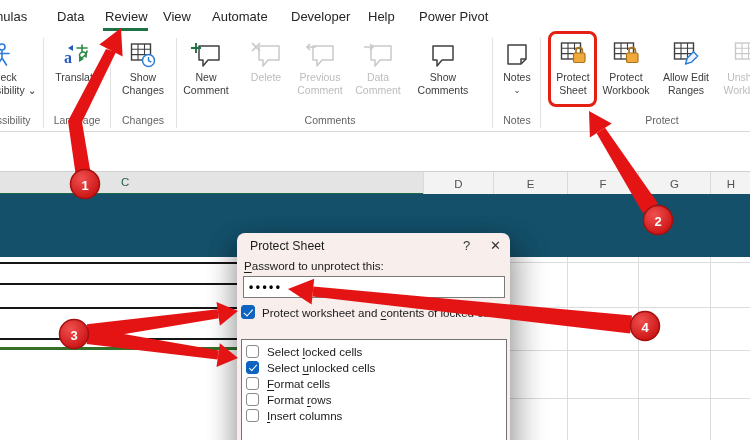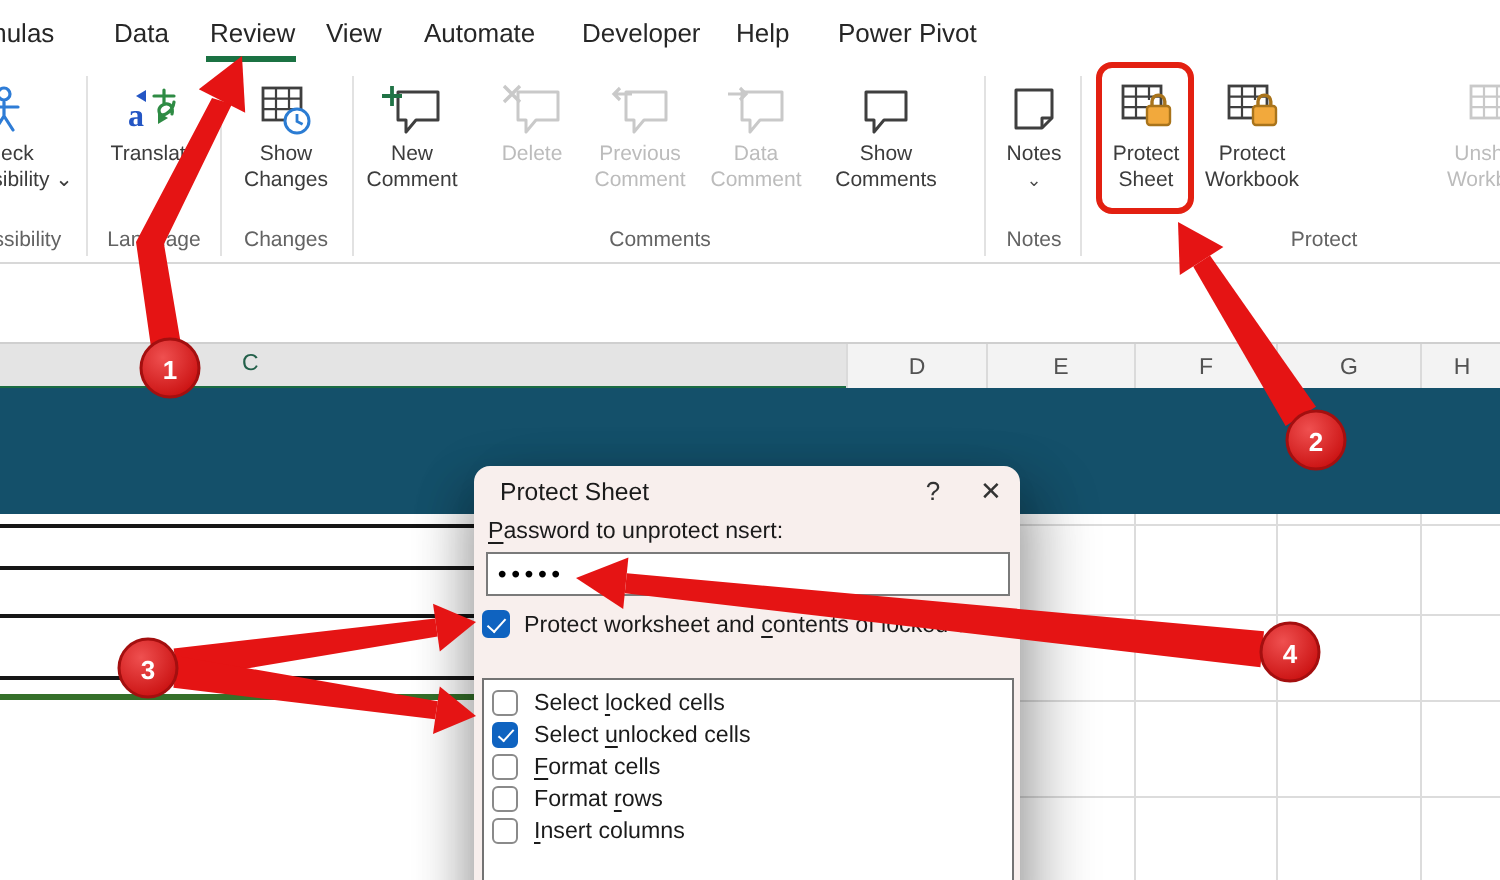--- a/index.html
+++ b/index.html
@@ -211,20 +211,30 @@
         <svg class="ic" width="27" height="27" viewBox="0 0 27 27">
           <rect x="1.5" y="2" width="19" height="16" fill="none" stroke="#3f3f3f" stroke-width="1.4"></rect>
           <path d="M1.5 7.3h19 M8 2v16 M14.5 2v7 M1.5 12.6h12" stroke="#3f3f3f" stroke-width="1.1"></path>
           <path d="M16 12v-2.2a3.2 3.2 0 0 1 6.4 0V12" fill="none" stroke="#a9741b" stroke-width="1.7"></path>
           <rect x="13.5" y="12" width="11.5" height="9.5" rx="1.5" fill="#f2a93c" stroke="#a9741b" stroke-width="1.2"></rect>
         </svg>
       </span>
       <span class="rlabel"><span>Protect</span><br><span>Workbook</span></span>
     </div>
 
+    <div class="rbtn" style="left:657px;width:58px">
+      <span class="ricon">
+        <svg class="ic" width="27" height="27" viewBox="0 0 27 27">
+          <rect x="1.5" y="2" width="19" height="16" fill="none" stroke="#3f3f3f" stroke-width="1.4"></rect>
+          <path d="M1.5 7.3h19 M1.5 12.6h19 M8 2v16 M14.5 2v16" stroke="#3f3f3f" stroke-width="1.1"></path>
+          <path d="M12.5 23l1.8-6 6.2-6.2 4.2 4.2-6.2 6.2z" fill="#eaf3ff" stroke="#2b7cd3" stroke-width="1.4" stroke-linejoin="round"></path>
+        </svg>
+      </span>
+      <span class="rlabel"><span>Allow Edit</span><br><span>Ranges</span></span>
+    </div>
 
     <div class="rbtn disabled" style="left:717px;width:60px">
       <span class="ricon">
         <svg class="ic" width="27" height="27" viewBox="0 0 27 27">
           <rect x="1.5" y="2" width="19" height="16" fill="none" stroke="#c9c9c9" stroke-width="1.4"></rect>
           <path d="M1.5 7.3h19 M1.5 12.6h19 M8 2v16 M14.5 2v16" stroke="#c9c9c9" stroke-width="1.1"></path>
         </svg>
       </span>
       <span class="rlabel"><span>Unshare</span><br><span>Workbook</span></span>
     </div>
@@ -271,21 +281,21 @@
 
   <div class="dialog">
     <div class="dlg-titlebar">
       <span class="dlg-title">Protect Sheet</span>
       <span class="dlg-btns">
         <span class="dlg-help">?</span>
         <span class="dlg-close">✕</span>
       </span>
     </div>
 
-    <span class="dlg-label" style="top:26px"><u>P</u><span>assword to unprotect nsert:</span></span>
+    <span class="dlg-label" style="top:26px"><u>P</u><span>assword to unprotect this:</span></span>
 
     <div class="pw-field">
       <span class="pw-dots">•••••</span>
     </div>
 
     <div class="prot-row">
       <span class="cbx checked"></span>
       <label><span>Protect worksheet and </span><u>c</u><span>ontents of locked cells</span></label>
     </div>
 

